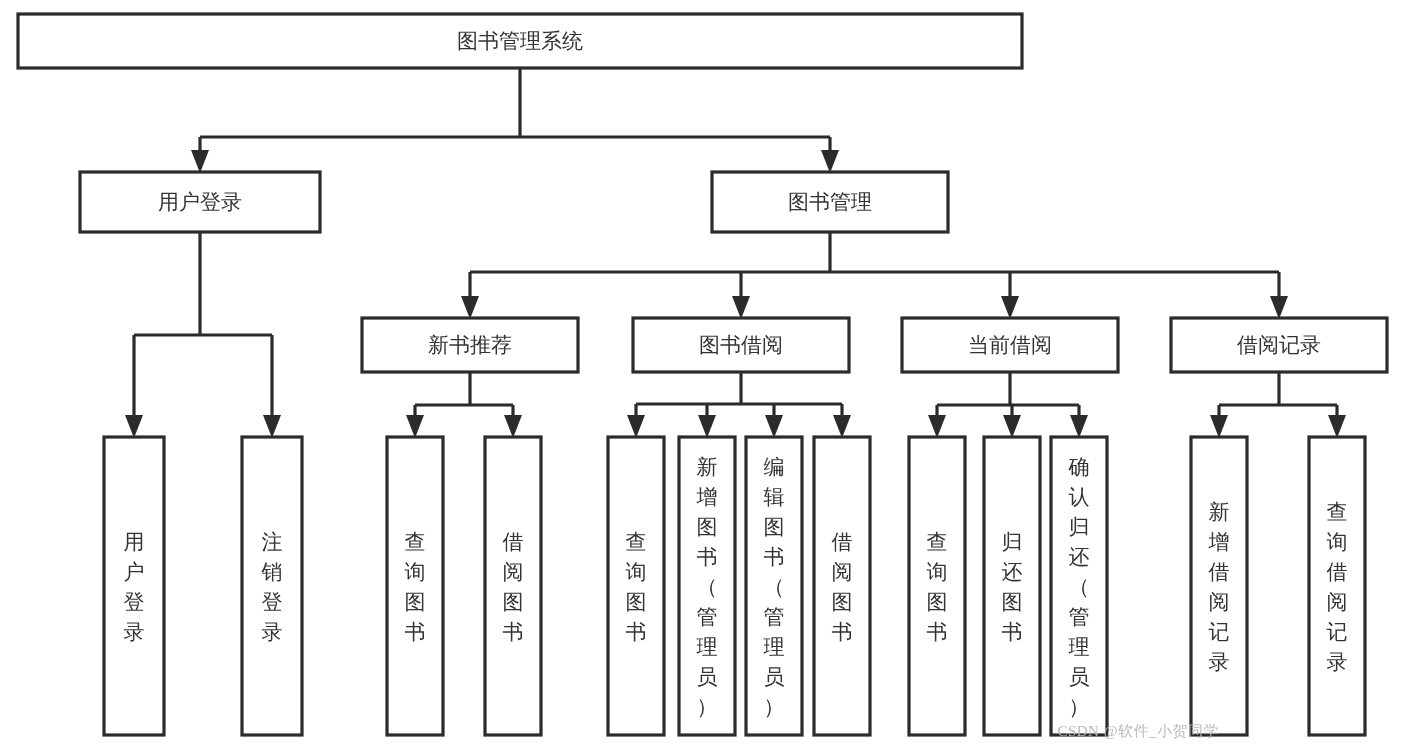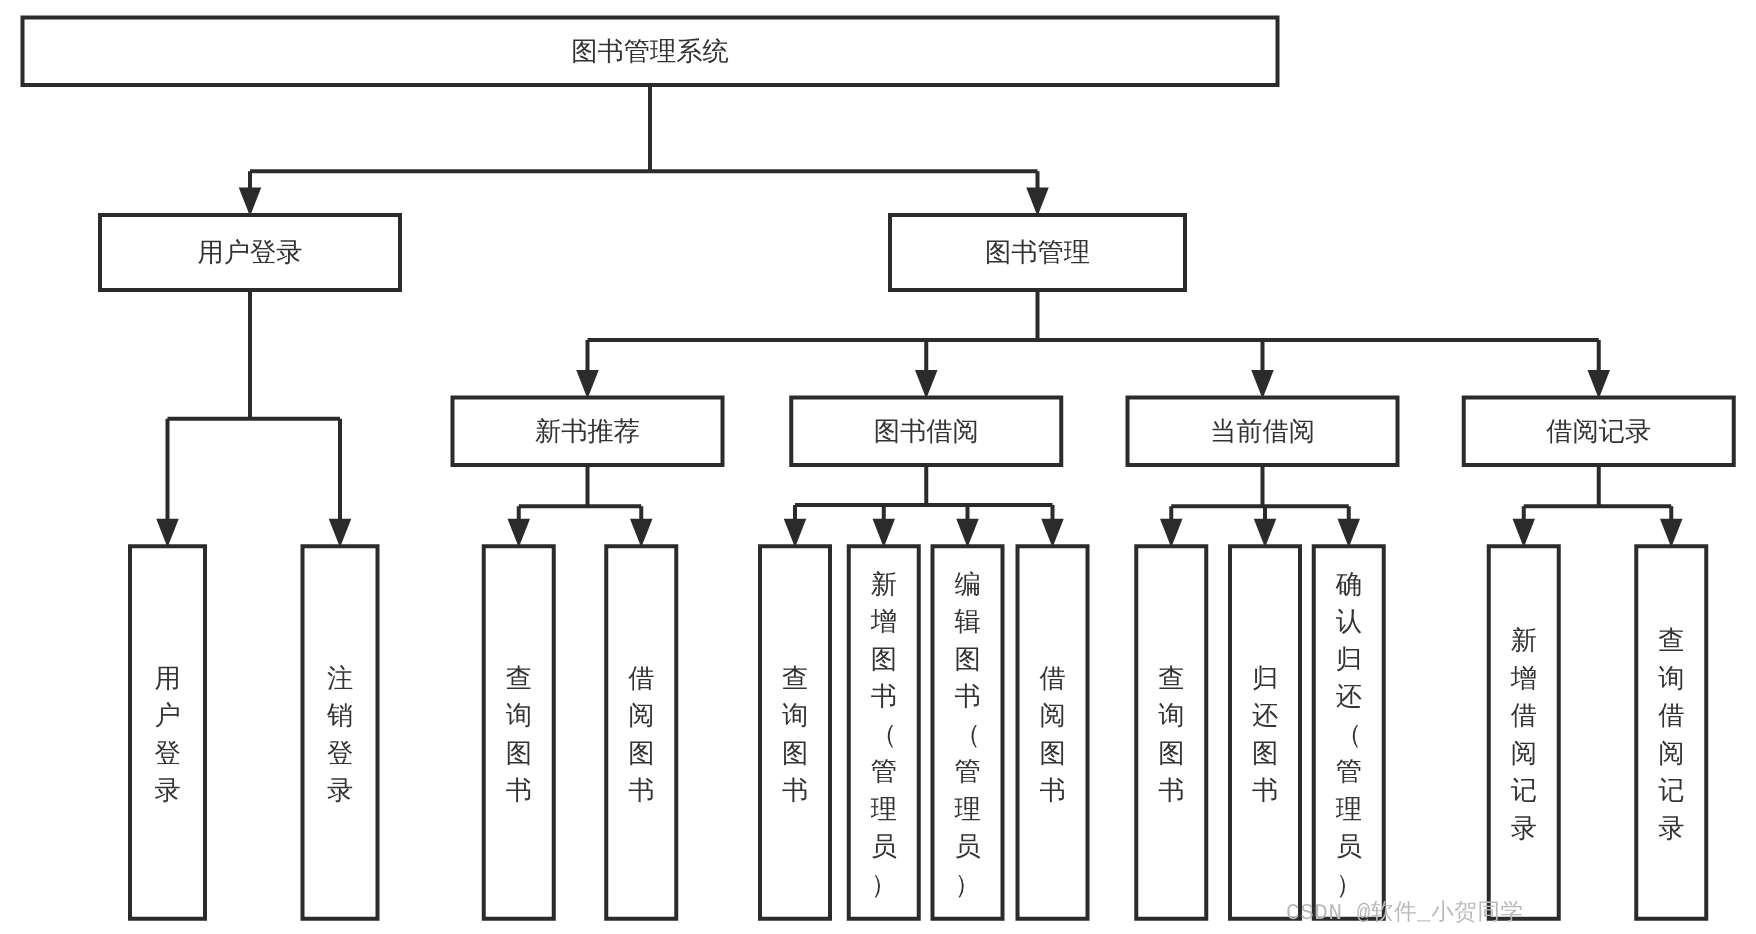--- a/index.html
+++ b/index.html
@@ -53,22 +53,22 @@
   .node-label-v {
     fill: #333333;
     font-family: "DejaVu Sans", "Liberation Sans", sans-serif;
     font-size: 21px;
     text-anchor: middle;
   }
   .watermark-text {
     position: absolute;
     right: 8px;
     bottom: 6px;
-    font-family: Liberation Mono, monospace;
-    font-size: 18px;
+    font-family: Liberation Serif, serif;
+    font-size: 15px;
     color: #b9b9b9;
     white-space: nowrap;
     letter-spacing: 0.5px;
     pointer-events: none;
   }
 </style>
 </head>
 <body>
 
 <div id="diagram-root">

